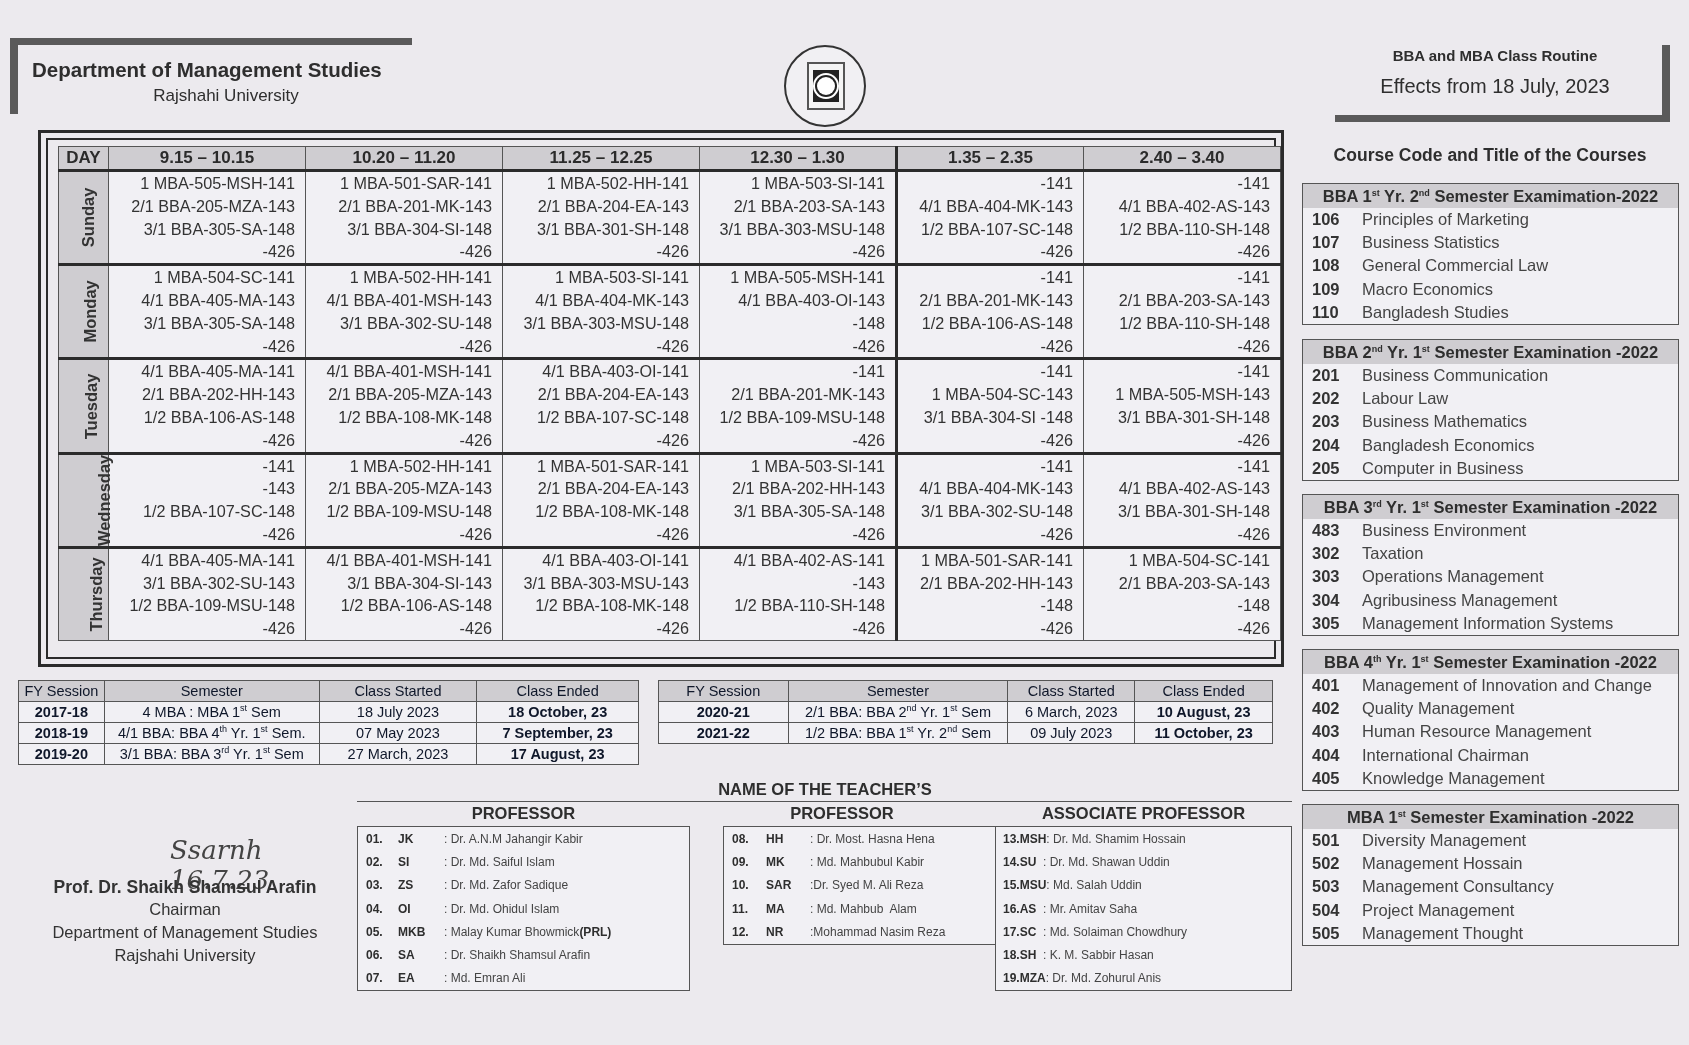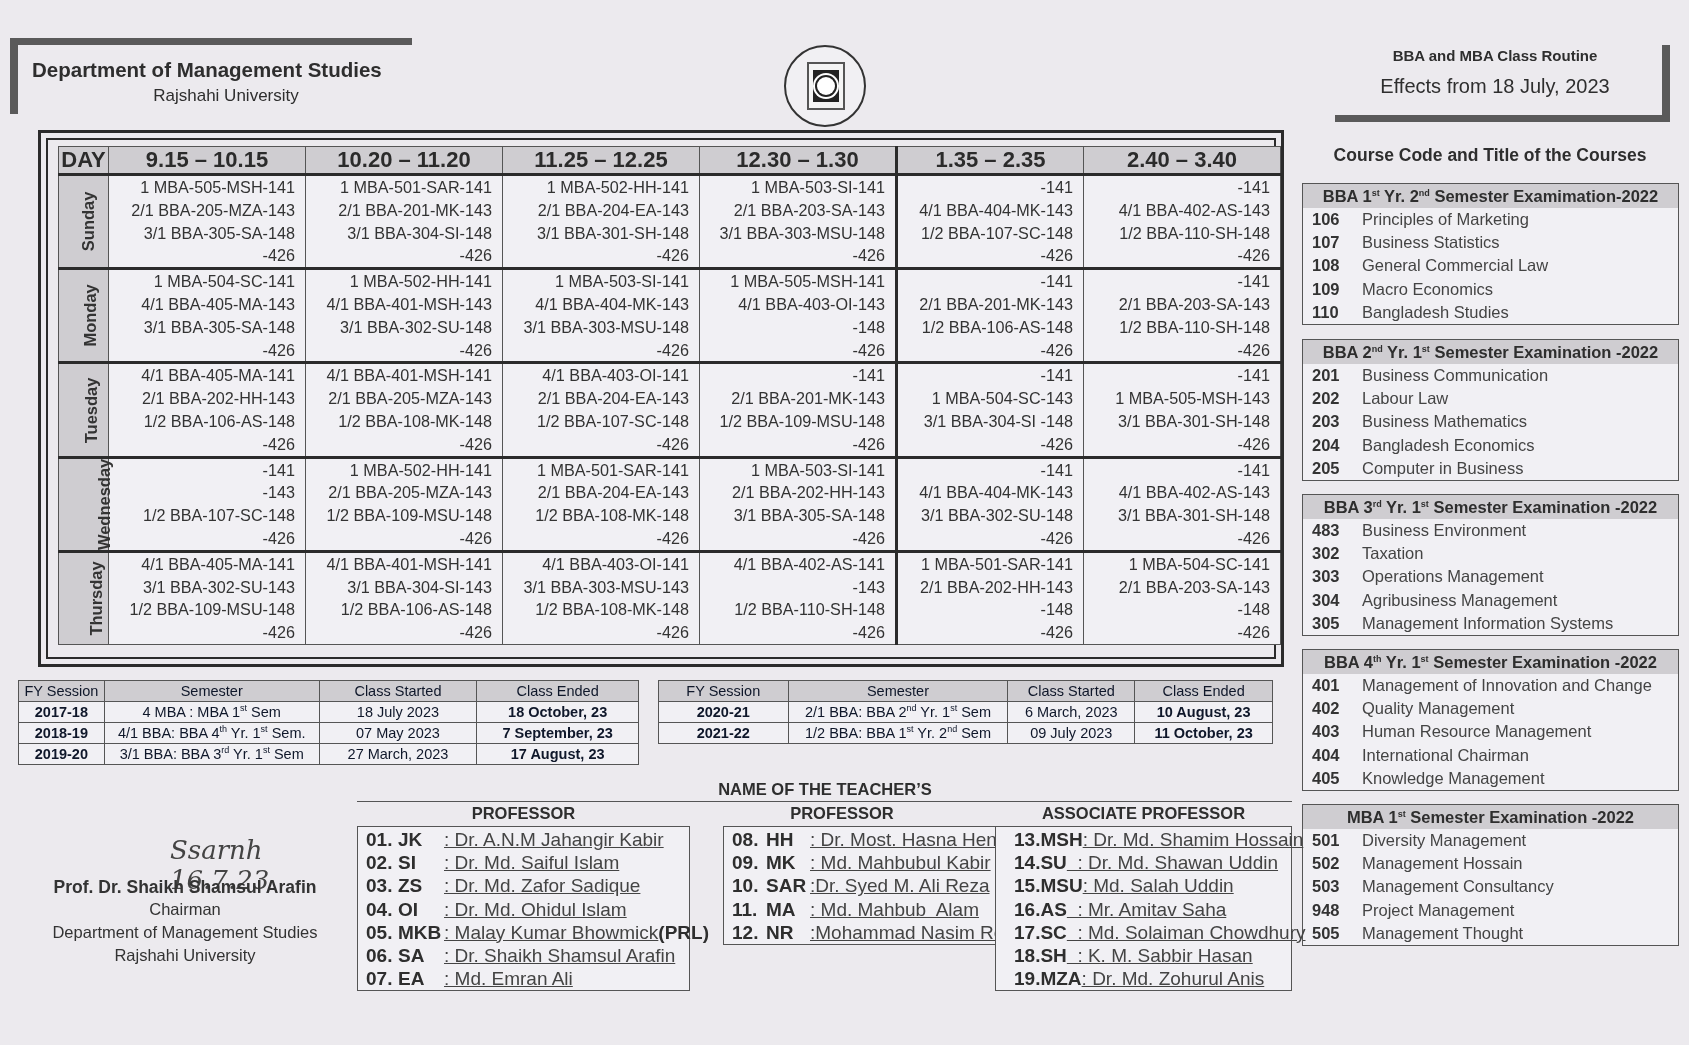--- a/index.html
+++ b/index.html
@@ -25,21 +25,21 @@
   .hdr-right .bar-side { position: absolute; right: 0; top: 0; width: 8px; height: 77px; background: #5a5a5a; }
   .hdr-right .t1 { position: absolute; left: 0; width: 320px; top: 2px; text-align: center; font-size: 15px; font-weight: bold; color: #2e2e2e; }
   .hdr-right .t2 { position: absolute; left: 0; width: 320px; top: 30px; text-align: center; font-size: 20px; color: #2e2e2e; }
 
   .course-title { position: absolute; left: 1300px; top: 145px; width: 380px; text-align: center; font-size: 17.5px; font-weight: bold; color: #2e2e2e; }
 
   
   .routine-frame { position: absolute; left: 38px; top: 130px; width: 1246px; height: 537px; border: 3px solid #2b2b2b; padding: 5px; }
   .routine-inner { width: 100%; height: 100%; border: 2px solid #2b2b2b; padding: 6px 6px 6px 10px; }
   table.routine { border-collapse: collapse; width: 1222px; table-layout: fixed; }
-  table.routine th { height: 24px; background: #cfcdd1; border: 1px solid #555; font-size: 22px; font-weight: bold; color: #2b2b2b; text-align: center; }
+  table.routine th { height: 24px; background: #cfcdd1; border: 1px solid #555; font-size: 17px; font-weight: bold; color: #2b2b2b; text-align: center; }
   table.routine th.day-h { font-weight: bold; }
   table.routine td { border: 1px solid #555; font-size: 16.2px; line-height: 22.8px; text-align: right; padding: 0 10px 0 4px; color: #333; vertical-align: top; background: #f1f0f4; white-space: nowrap; }
   table.routine tr.day-row td { border-top: 3px solid #2b2b2b; }
   table.routine td.day-cell { background: #cfcdd1; text-align: center; padding: 0; width: 50px; vertical-align: middle; }
   table.routine td.gap-l { border-right: 3px solid #2b2b2b; }
   .vday { display: inline-block; transform: rotate(-90deg); white-space: nowrap; font-size: 16.5px; font-weight: bold; color: #333; }
   .line { display: block; height: 22.8px; }
 
   
   table.sess { position: absolute; border-collapse: collapse; font-size: 14.5px; color: #0f172a; }
@@ -52,21 +52,21 @@
   .cbox { position: absolute; left: 1302px; width: 377px; border: 1px solid #555; background: #f1f0f4; }
   .cbox .ch { background: #cfcdd1; text-align: center; font-size: 16.5px; font-weight: bold; height: 24px; line-height: 24px; color: #2e2e2e; }
   .cbox .row { height: 23.2px; line-height: 23.2px; font-size: 16.5px; color: #444; padding-left: 9px; white-space: nowrap; }
   .cbox .row .code { display: inline-block; width: 50px; font-weight: bold; color: #333; }
 
   
   .teach-title { position: absolute; left: 660px; width: 330px; top: 780px; text-align: center; font-size: 16.5px; font-weight: bold; color: #2e2e2e; }
   .teach-rule { position: absolute; left: 357px; top: 801px; width: 935px; height: 1px; background: #555; }
   .tgroup-h { position: absolute; top: 804px; font-size: 16.5px; font-weight: bold; text-align: center; color: #2e2e2e; }
   .tbox { position: absolute; top: 826px; border: 1px solid #555; background: #f1f0f4; padding: 1px 0 0 8px; }
-  .tbox .row { height: 23.2px; line-height: 23.2px; font-size: 19px; color: #444; white-space: nowrap; text-decoration: underline; }
+  .tbox .row { height: 23.2px; line-height: 23.2px; font-size: 12px; color: #444; white-space: nowrap; }
   .tbox .row .no { font-weight: bold; color: #2e2e2e; display: inline-block; }
   .tbox .row .ab { font-weight: bold; color: #2e2e2e; display: inline-block; }
 
   
   .sig { position: absolute; left: 20px; top: 835px; width: 330px; text-align: center; color: #333; }
   .sig .scrawl { font-family: "DejaVu Serif", serif; font-style: italic; font-size: 26px; color: #444; margin-left: 150px; text-align: left; height: 38px; }
   .sig .name { font-size: 17.5px; font-weight: bold; margin-top: 4px; }
   .sig .l { font-size: 16.5px; line-height: 23px; }
 </style>
 </head>
@@ -419,21 +419,21 @@
       <div class="row"><span class="code">402</span><span>Quality Management</span></div>
       <div class="row"><span class="code">403</span><span>Human Resource Management</span></div>
       <div class="row"><span class="code">404</span><span>International Chairman</span></div>
       <div class="row"><span class="code">405</span><span>Knowledge Management</span></div>
     </div>
     <div class="cbox" style="top:804px">
       <div class="ch"><span>MBA 1</span><sup>st</sup><span></span><sup></sup><span>  Semester Examination -2022</span></div>
       <div class="row"><span class="code">501</span><span>Diversity Management</span></div>
       <div class="row"><span class="code">502</span><span>Management Hossain</span></div>
       <div class="row"><span class="code">503</span><span>Management Consultancy</span></div>
-      <div class="row"><span class="code">948</span><span>Project Management</span></div>
+      <div class="row"><span class="code">504</span><span>Project Management</span></div>
       <div class="row"><span class="code">505</span><span>Management Thought</span></div>
     </div>
   </div>
 
 <div class="teach-title">NAME OF THE TEACHER’S</div>
 <div class="teach-rule"></div>
 <div id="teachers">
     <div class="tgroup-h" style="left:357px;width:333px">PROFESSOR</div>
     <div class="tbox" style="left:357px;width:333px;">
       <div class="row"><span class="no" style="width: 32px;">01.</span><span class="ab" style="width: 46px;">JK</span><span style="white-space:pre">: Dr. A.N.M Jahangir Kabir</span><span class="ab"></span></div>
@@ -446,21 +446,21 @@
     </div>
     <div class="tgroup-h" style="left:695px;width:294px">PROFESSOR</div>
     <div class="tbox" style="left:695px;width:294px;margin-left:28px;">
       <div class="row"><span class="no" style="width: 34px;">08.</span><span class="ab" style="width: 44px;">HH</span><span style="white-space:pre">: Dr. Most. Hasna Hena</span><span class="ab"></span></div>
       <div class="row"><span class="no" style="width: 34px;">09.</span><span class="ab" style="width: 44px;">MK</span><span style="white-space:pre">: Md. Mahbubul Kabir</span><span class="ab"></span></div>
       <div class="row"><span class="no" style="width: 34px;">10.</span><span class="ab" style="width: 44px;">SAR</span><span style="white-space:pre">:Dr. Syed M. Ali Reza</span><span class="ab"></span></div>
       <div class="row"><span class="no" style="width: 34px;">11.</span><span class="ab" style="width: 44px;">MA</span><span style="white-space:pre">: Md. Mahbub  Alam</span><span class="ab"></span></div>
       <div class="row"><span class="no" style="width: 34px;">12.</span><span class="ab" style="width: 44px;">NR</span><span style="white-space:pre">:Mohammad Nasim Reza</span><span class="ab"></span></div>
     </div>
     <div class="tgroup-h" style="left:995px;width:297px">ASSOCIATE PROFESSOR</div>
-    <div class="tbox" style="left:995px;width:297px;padding-left:18px;">
+    <div class="tbox" style="left:995px;width:297px;padding-left:7px;">
       <div class="row"><span class="no">13.</span><span class="ab">MSH</span><span style="white-space:pre">: Dr. Md. Shamim Hossain</span><span class="ab"></span></div>
       <div class="row"><span class="no">14.</span><span class="ab">SU</span><span style="white-space:pre">  : Dr. Md. Shawan Uddin</span><span class="ab"></span></div>
       <div class="row"><span class="no">15.</span><span class="ab">MSU</span><span style="white-space:pre">: Md. Salah Uddin</span><span class="ab"></span></div>
       <div class="row"><span class="no">16.</span><span class="ab">AS</span><span style="white-space:pre">  : Mr. Amitav Saha</span><span class="ab"></span></div>
       <div class="row"><span class="no">17.</span><span class="ab">SC</span><span style="white-space:pre">  : Md. Solaiman Chowdhury</span><span class="ab"></span></div>
       <div class="row"><span class="no">18.</span><span class="ab">SH</span><span style="white-space:pre">  : K. M. Sabbir Hasan</span><span class="ab"></span></div>
       <div class="row"><span class="no">19.</span><span class="ab">MZA</span><span style="white-space:pre">: Dr. Md. Zohurul Anis</span><span class="ab"></span></div>
     </div>
   </div>
 

